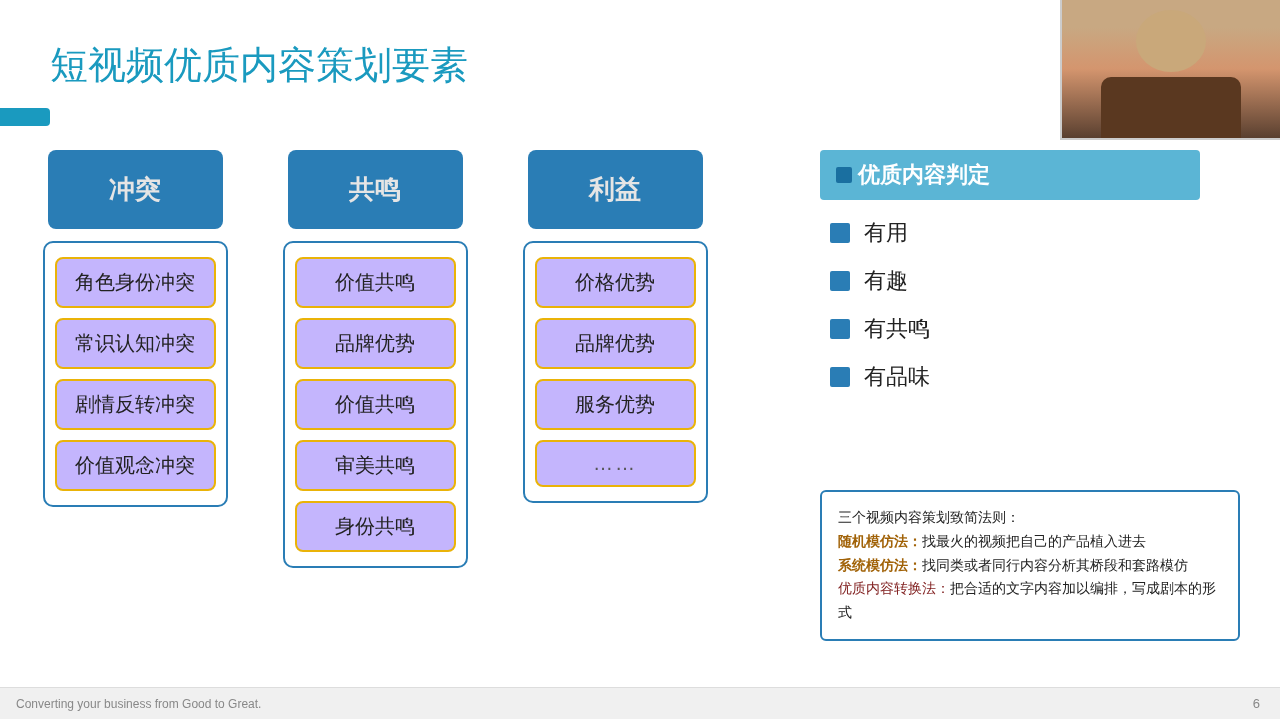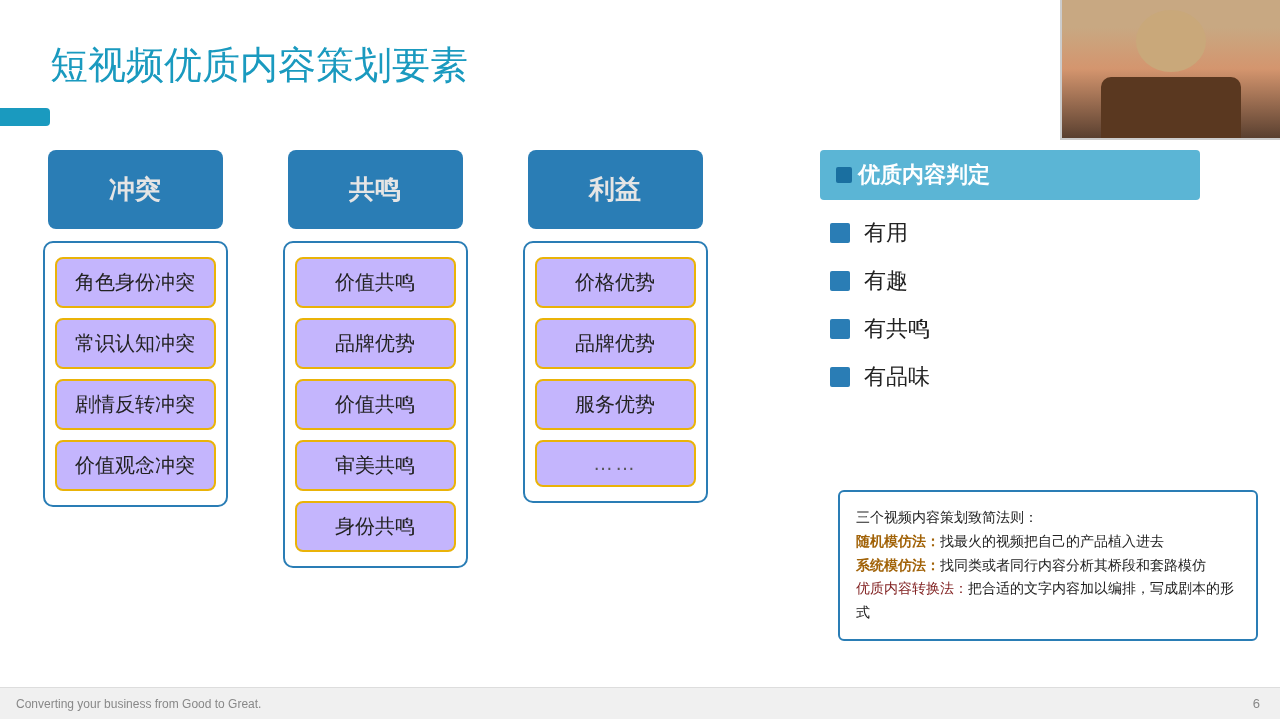--- a/index.html
+++ b/index.html
@@ -144,21 +144,21 @@
       height: 20px;
       background: #2a7db5;
       border-radius: 2px;
       flex-shrink: 0;
     }
 
     
     .note-box {
       position: absolute;
       top: 490px;
-      left: 838px;
+      left: 820px;
       width: 420px;
       border: 2px solid #2a7db5;
       border-radius: 6px;
       background: #fff;
       padding: 14px 16px;
       font-size: 14px;
       line-height: 1.7;
       color: #222;
     }
 

